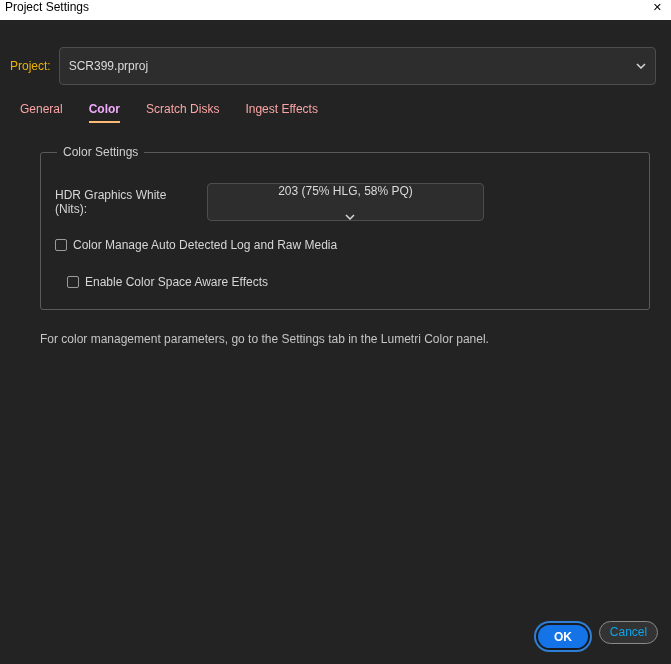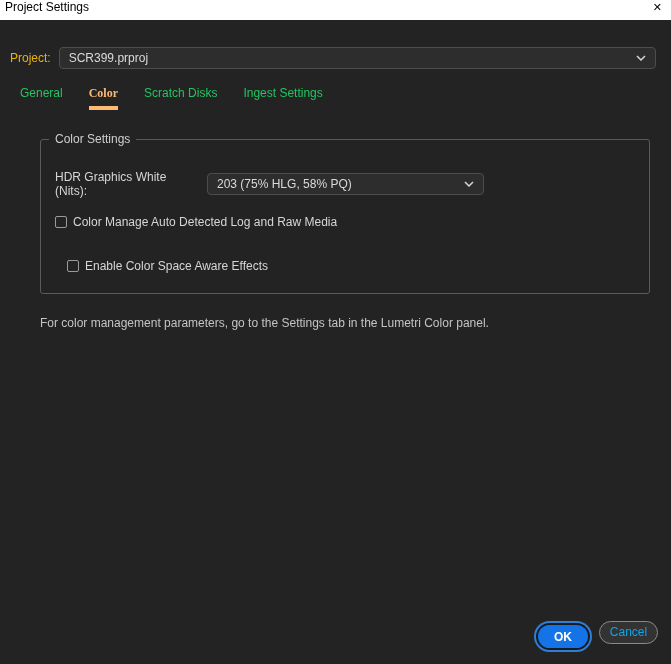--- a/index.html
+++ b/index.html
@@ -32,88 +32,87 @@
   }
 
   
   .project-row {
     display:flex;
     align-items:center;
     margin:27px 15px 0 10px;
   }
   .project-label { margin-right:8px; color:#eab308; }
   .dropdown {
-    height:22px;
+    height:38px;
     background:#2d2d2d;
     border:1px solid #4d4d4d;
     border-radius:4px;
     display:flex;
     align-items:center;
     justify-content:space-between;
     padding:0 9px;
     color:#dadada;
     cursor:default;
   }
   .project-dd { flex:1; }
 
   
   .tabs {
     display:flex;
     gap:26px;
     margin:17px 0 0 20px;
   }
   .tab {
-    color:#22c55e;
+    color:#fca5a5;
     padding-bottom:5px;
     border-bottom:2px solid transparent;
     cursor:default;
   }
   .tab.active {
-    color:#fdba74;
-    border-bottom:4px solid #fdba74;
+    color:#f0abfc;
+    border-bottom:2px solid #fdba74;
     font-weight:bold;
-    font-family:Liberation Serif, serif;
   }
 
   
   .groupbox {
     position:relative;
     margin:29px 21px 0 40px;
     border:1px solid #5a5a5a;
     border-radius:3px;
     padding:30px 14px 20px 14px;
   }
   .group-title {
     position:absolute;
     top:-8px;
-    left:8px;
+    left:16px;
     background:#232323;
     padding:0 6px;
     color:#cfcfcf;
   }
 
   .field-row {
     display:flex;
     align-items:center;
     margin-bottom:14px;
   }
   .field-label {
     width:146px;
     margin-right:6px;
     color:#d6d6d6;
   }
-  .field-dd { width:277px; }
+  .field-dd { width:277px;flex-direction:column; }
 
   .checkbox-row {
     display:flex;
     align-items:center;
     gap:6px;
   }
   .checkbox-row.first { margin-top:17px; }
-  .checkbox-row.second { margin-top:30px;padding-left:12px; }
+  .checkbox-row.second { margin-top:23px;padding-left:12px; }
   .checkbox {
     width:12px;
     height:12px;
     border:1px solid #9b9b9b;
     border-radius:2px;
     background:transparent;
     flex:0 0 auto;
     cursor:default;
   }
   .checkbox-label { color:#d6d6d6; }
@@ -176,21 +175,21 @@
     <svg class="chev" width="10" height="6" viewBox="0 0 10 6">
         <path d="M1 1l4 4 4-4" stroke="#d6d6d6" fill="none" stroke-width="1.5"></path>
       </svg>
   </div>
 </div>
 
 <div class="tabs">
   <div class="tab">General</div>
   <div class="tab active">Color</div>
   <div class="tab">Scratch Disks</div>
-  <div class="tab">Ingest Settings</div>
+  <div class="tab">Ingest Effects</div>
 </div>
 
 <div class="groupbox">
   <span class="group-title">Color Settings</span>
 
   <div class="field-row">
     <span class="field-label">HDR Graphics White (Nits):</span>
     <div class="dropdown field-dd">
       <span>203 (75% HLG, 58% PQ)</span>
       <svg class="chev" width="10" height="6" viewBox="0 0 10 6">

